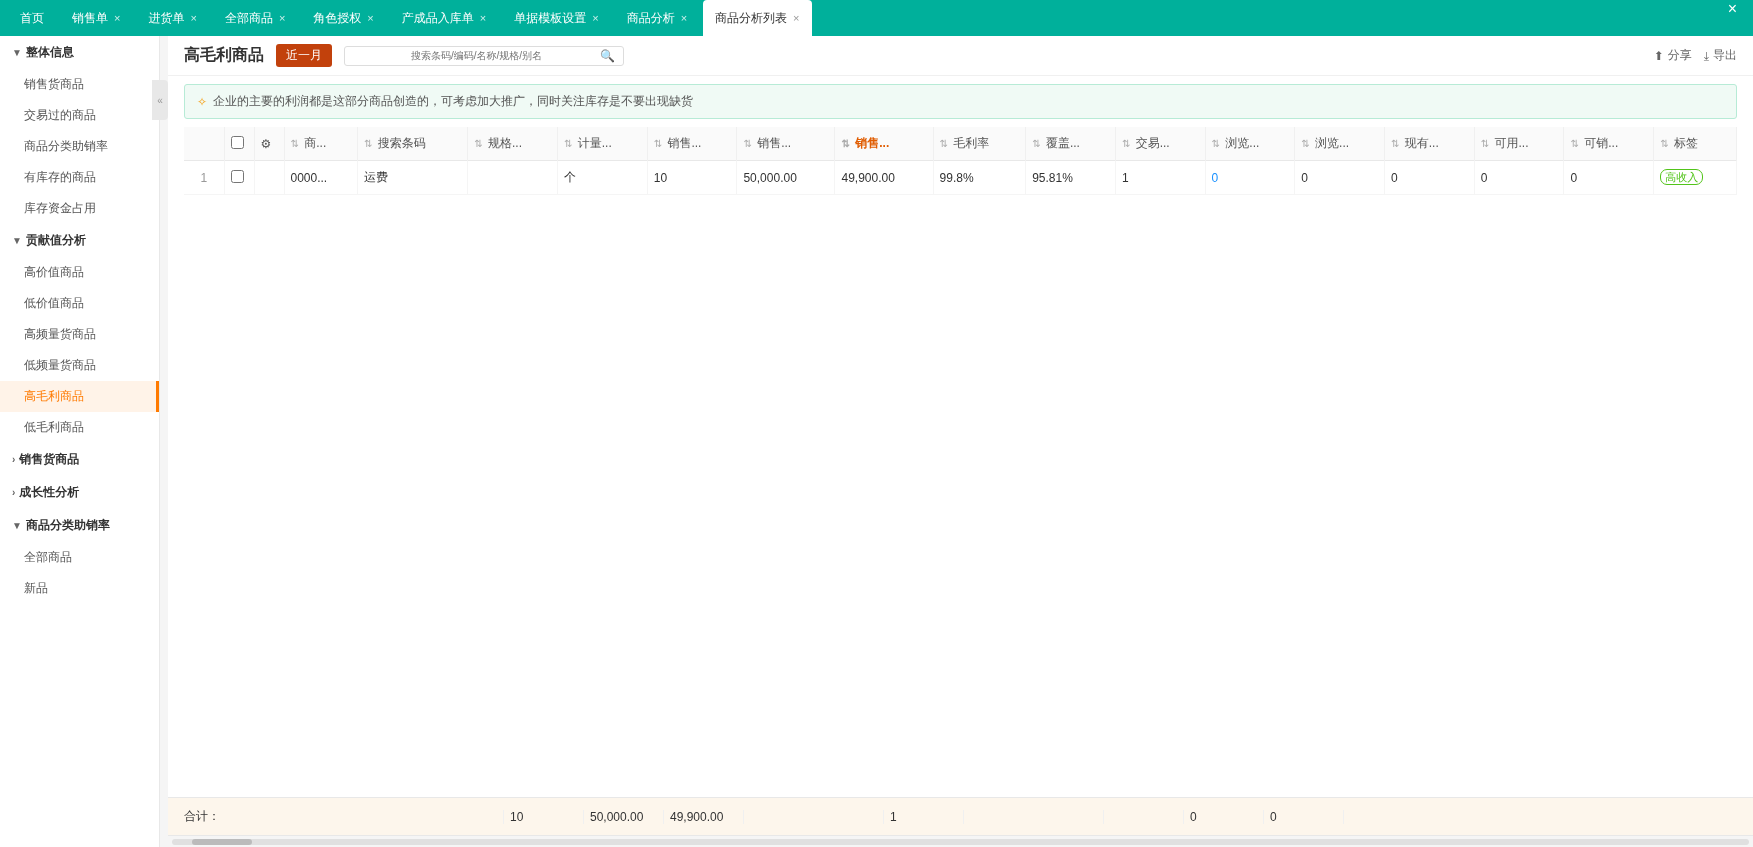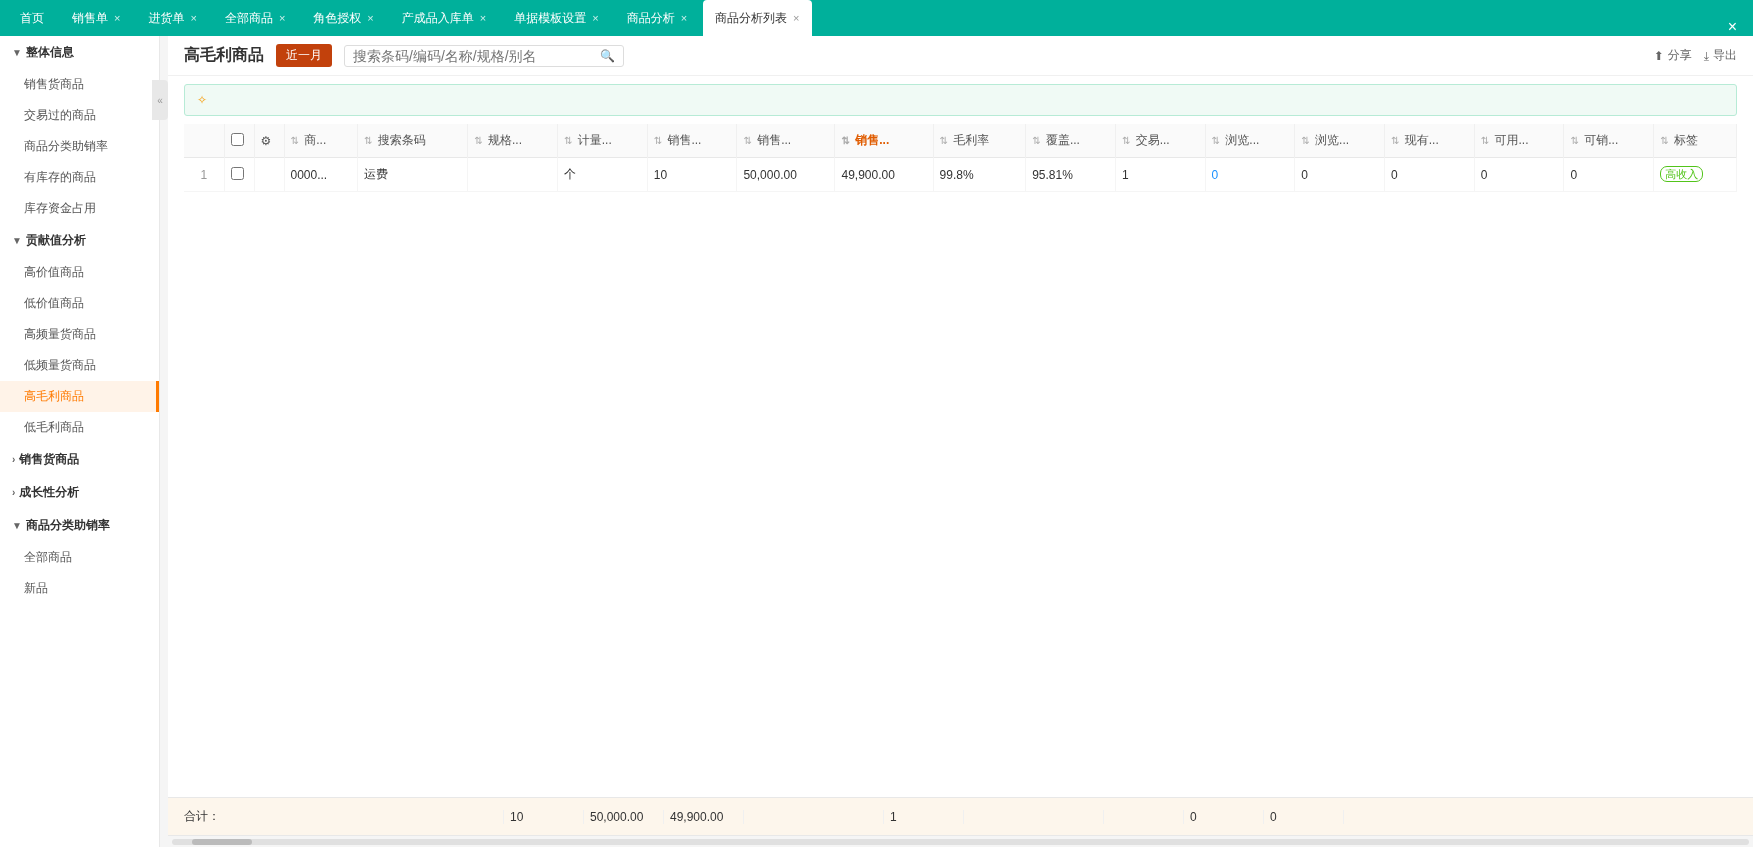--- a/index.html
+++ b/index.html
@@ -1,21 +1,21 @@
 <!DOCTYPE html>
 <html><head>
   <meta charset="utf-8">
   <style>
     * { box-sizing: border-box; margin: 0; padding: 0; font-family: 'Microsoft YaHei', Arial, sans-serif; font-size: 12px; }
     body { background: #f5f5f5; overflow: hidden; width: 1753px; height: 847px; }
 
     
     .top-nav {
       display: flex;
-      align-items: flex-end;
+      align-items: flex-start;
       background: #00b09b;
       height: 36px;
       padding: 0 8px;
       gap: 4px;
     }
     .nav-tab {
       display: flex;
       align-items: center;
       padding: 4px 12px;
       color: white;
@@ -139,23 +139,24 @@
       align-items: center;
       border: 1px solid #ddd;
       border-radius: 3px;
       padding: 2px 8px;
       flex: 1;
       max-width: 280px;
     }
     .search-box input {
       border: none;
       outline: none;
-      font-size: 14px;
+      font-size: 10px;
       color: #6d28d9;
       width: 100%;
+      text-align: center;
     }
     .search-icon { color: #999; cursor: pointer; }
     .header-actions {
       margin-left: auto;
       display: flex;
       gap: 12px;
     }
     .action-btn {
       display: flex;
       align-items: center;
@@ -409,20 +410,21 @@
         </div>
         <div class="action-btn">
           <span>⤓</span>
           <span>导出</span>
         </div>
       </div>
     </div>
 
     <div class="info-banner">
       <span class="info-icon">✧</span>
+      <span>企业的主要的利润都是这部分商品创造的，可考虑加大推广，同时关注库存是不要出现缺货</span>
     </div>
 
     <div class="table-wrapper">
       <table>
         <thead>
           <tr>
             <th class="col-num"></th>
             <th class="col-check">
               <input type="checkbox" style="">
             </th>

